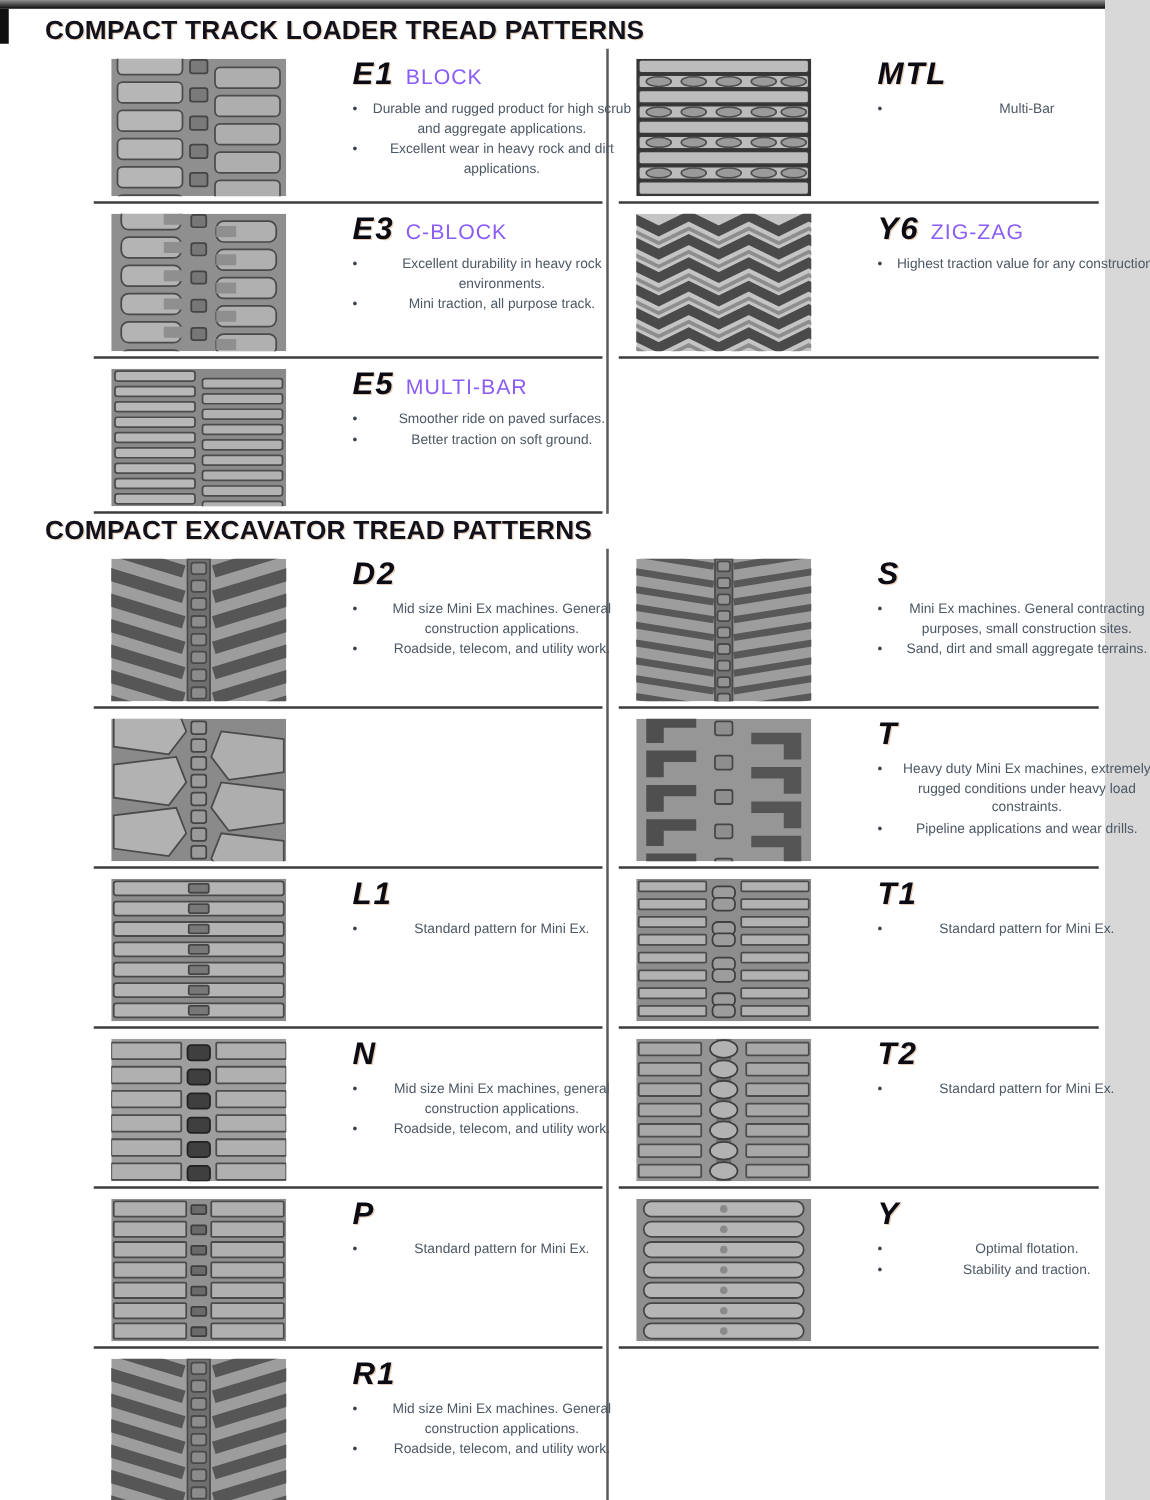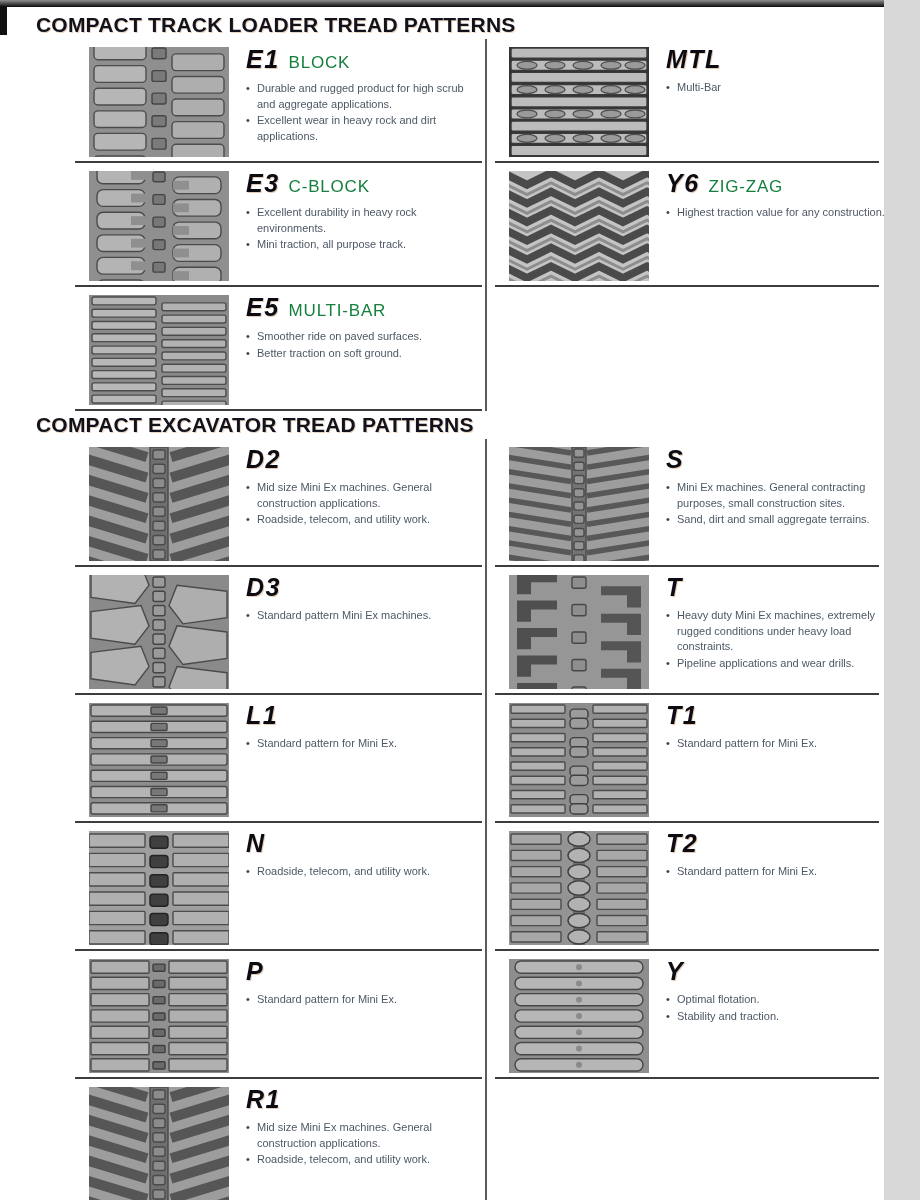--- a/index.html
+++ b/index.html
@@ -24,31 +24,31 @@
   .col.right{width:390px;padding-left:6px;}
   .entry{
     display:flex;gap:17px;box-sizing:border-box;
     padding:7px 0 4px 14px;border-bottom:2px solid #3d3d3d;
   }
   .s1 .entry{min-height:121px;}
   .s2 .entry{min-height:124px;}
   .thumb{flex:0 0 140px;width:140px;height:110px;margin-top:1px;}
   .s2 .thumb{height:114px;}
   .thumb svg{display:block;width:100%;height:100%;}
-  .info{padding-top:1px;width:232px;}
+  .info{padding-top:1px;width:232px;margin-left:36px;}
   .codeline{display:flex;align-items:baseline;}
   .code{
     font-style:italic;font-weight:900;font-size:25px;line-height:1;
     letter-spacing:1.5px;color:#0b0b14;
     text-shadow:1px 1px 0 rgba(186,108,42,0.35);
   }
-  .pname{font-size:17px;color:#15803d;margin-left:9px;letter-spacing:0.8px;}
+  .pname{font-size:17px;color:#8b5cf6;margin-left:9px;letter-spacing:0.8px;}
   ul.bullets{list-style:none;margin:8px 0 0;padding:0;font-size:11px;
     color:#4d5865;line-height:1.42;width:228px;}
-  ul.bullets li{position:relative;padding-left:11px;margin-bottom:1px;}
+  ul.bullets li{position:relative;padding-left:11px;margin-bottom:1px;text-align:center;}
   ul.bullets li::before{content:"\2022";position:absolute;left:0;top:0;color:#39414c;}
 </style>
 </head>
 <body>
 
 <div class="viewer">
   <div class="right-gutter"></div>
   <div class="page">
     <div class="top-bar"></div>
     <div class="left-bar"></div>
@@ -309,28 +309,20 @@
                   <rect x="64" y="2" width="12" height="10" rx="2" fill="#9a9a9a" stroke="#444" stroke-width="1.4"></rect>
                   <rect x="64" y="16" width="12" height="10" rx="2" fill="#9a9a9a" stroke="#444" stroke-width="1.4"></rect>
                   <rect x="64" y="30" width="12" height="10" rx="2" fill="#9a9a9a" stroke="#444" stroke-width="1.4"></rect>
                   <rect x="64" y="44" width="12" height="10" rx="2" fill="#9a9a9a" stroke="#444" stroke-width="1.4"></rect>
                   <rect x="64" y="58" width="12" height="10" rx="2" fill="#9a9a9a" stroke="#444" stroke-width="1.4"></rect>
                   <rect x="64" y="72" width="12" height="10" rx="2" fill="#9a9a9a" stroke="#444" stroke-width="1.4"></rect>
                   <rect x="64" y="86" width="12" height="10" rx="2" fill="#9a9a9a" stroke="#444" stroke-width="1.4"></rect>
                   <rect x="64" y="100" width="12" height="10" rx="2" fill="#9a9a9a" stroke="#444" stroke-width="1.4"></rect>
                 </svg>
               </div>
-              <div class="info">
-                <div class="codeline">
-                  <span class="code">D3</span>
-                </div>
-                <ul class="bullets">
-                  <li>Standard pattern Mini Ex machines.</li>
-                </ul>
-              </div>
             </div>
             <div class="entry">
               <div class="thumb">
                 <svg viewBox="0 0 140 112" preserveAspectRatio="none">
                   <rect x="0" y="0" width="140" height="112" rx="0" fill="#8d8d8d"></rect>
                   <rect x="2" y="2" width="136" height="11" rx="2" fill="#b4b4b4" stroke="#4a4a4a" stroke-width="1.4"></rect>
                   <rect x="62" y="4" width="16" height="7" rx="1" fill="#787878" stroke="#444" stroke-width="1.4"></rect>
                   <rect x="2" y="18" width="136" height="11" rx="2" fill="#b4b4b4" stroke="#4a4a4a" stroke-width="1.4"></rect>
                   <rect x="62" y="20" width="16" height="7" rx="1" fill="#787878" stroke="#444" stroke-width="1.4"></rect>
                   <rect x="2" y="34" width="136" height="11" rx="2" fill="#b4b4b4" stroke="#4a4a4a" stroke-width="1.4"></rect>
@@ -376,20 +368,21 @@
                   <rect x="0" y="98" width="56" height="13" rx="1" fill="#b0b0b0" stroke="#4c4c4c" stroke-width="1.4"></rect>
                   <rect x="84" y="98" width="56" height="13" rx="1" fill="#b0b0b0" stroke="#4c4c4c" stroke-width="1.4"></rect>
                   <rect x="61" y="100" width="18" height="12" rx="3" fill="#3f3f3f" stroke="#222" stroke-width="1.4"></rect>
                 </svg>
               </div>
               <div class="info">
                 <div class="codeline">
                   <span class="code">N</span>
                 </div>
                 <ul class="bullets">
+                  <li>Mid size Mini Ex machines, general construction applications.</li>
                   <li>Roadside, telecom, and utility work.</li>
                 </ul>
               </div>
             </div>
             <div class="entry">
               <div class="thumb">
                 <svg viewBox="0 0 140 112" preserveAspectRatio="none">
                   <rect x="0" y="0" width="140" height="112" rx="0" fill="#909090"></rect>
                   <rect x="2" y="2" width="58" height="12" rx="1" fill="#b0b0b0" stroke="#4a4a4a" stroke-width="1.4"></rect>
                   <rect x="80" y="2" width="58" height="12" rx="1" fill="#b0b0b0" stroke="#4a4a4a" stroke-width="1.4"></rect>

